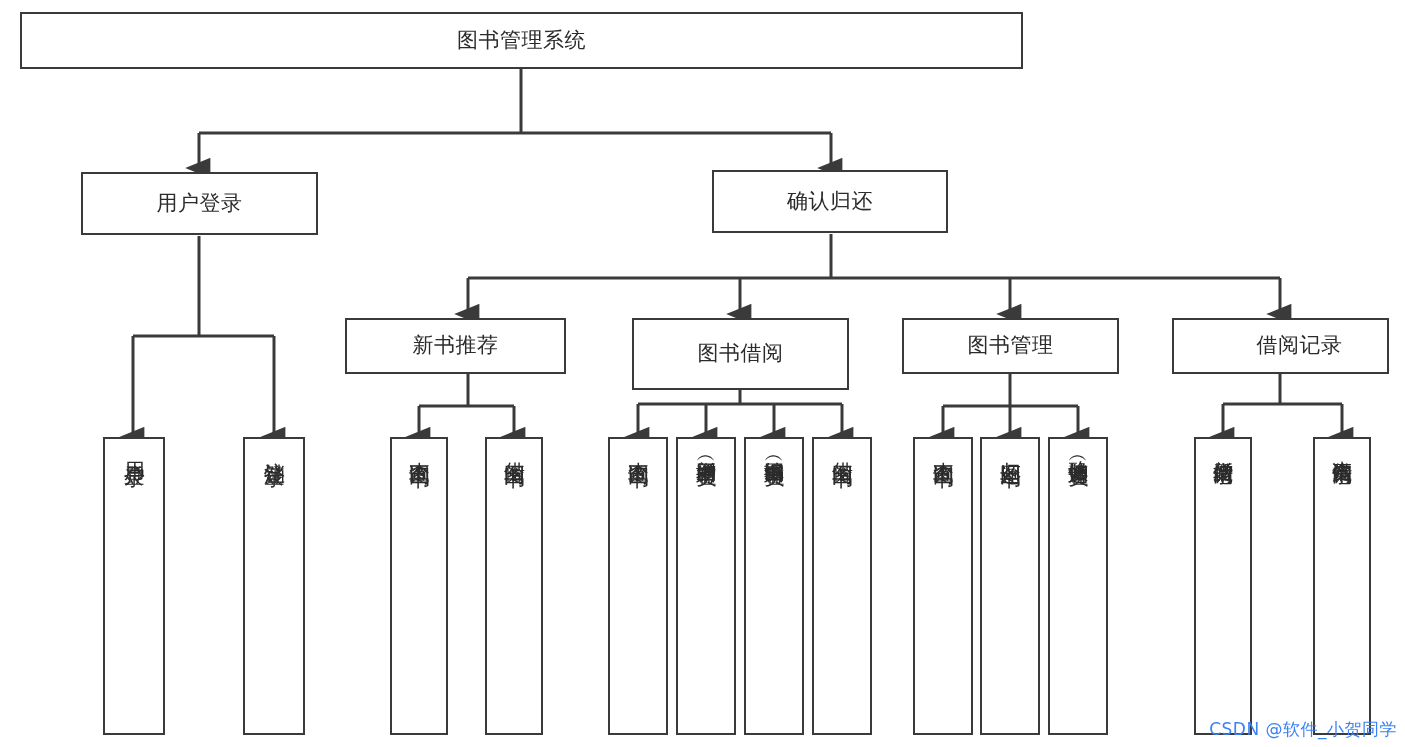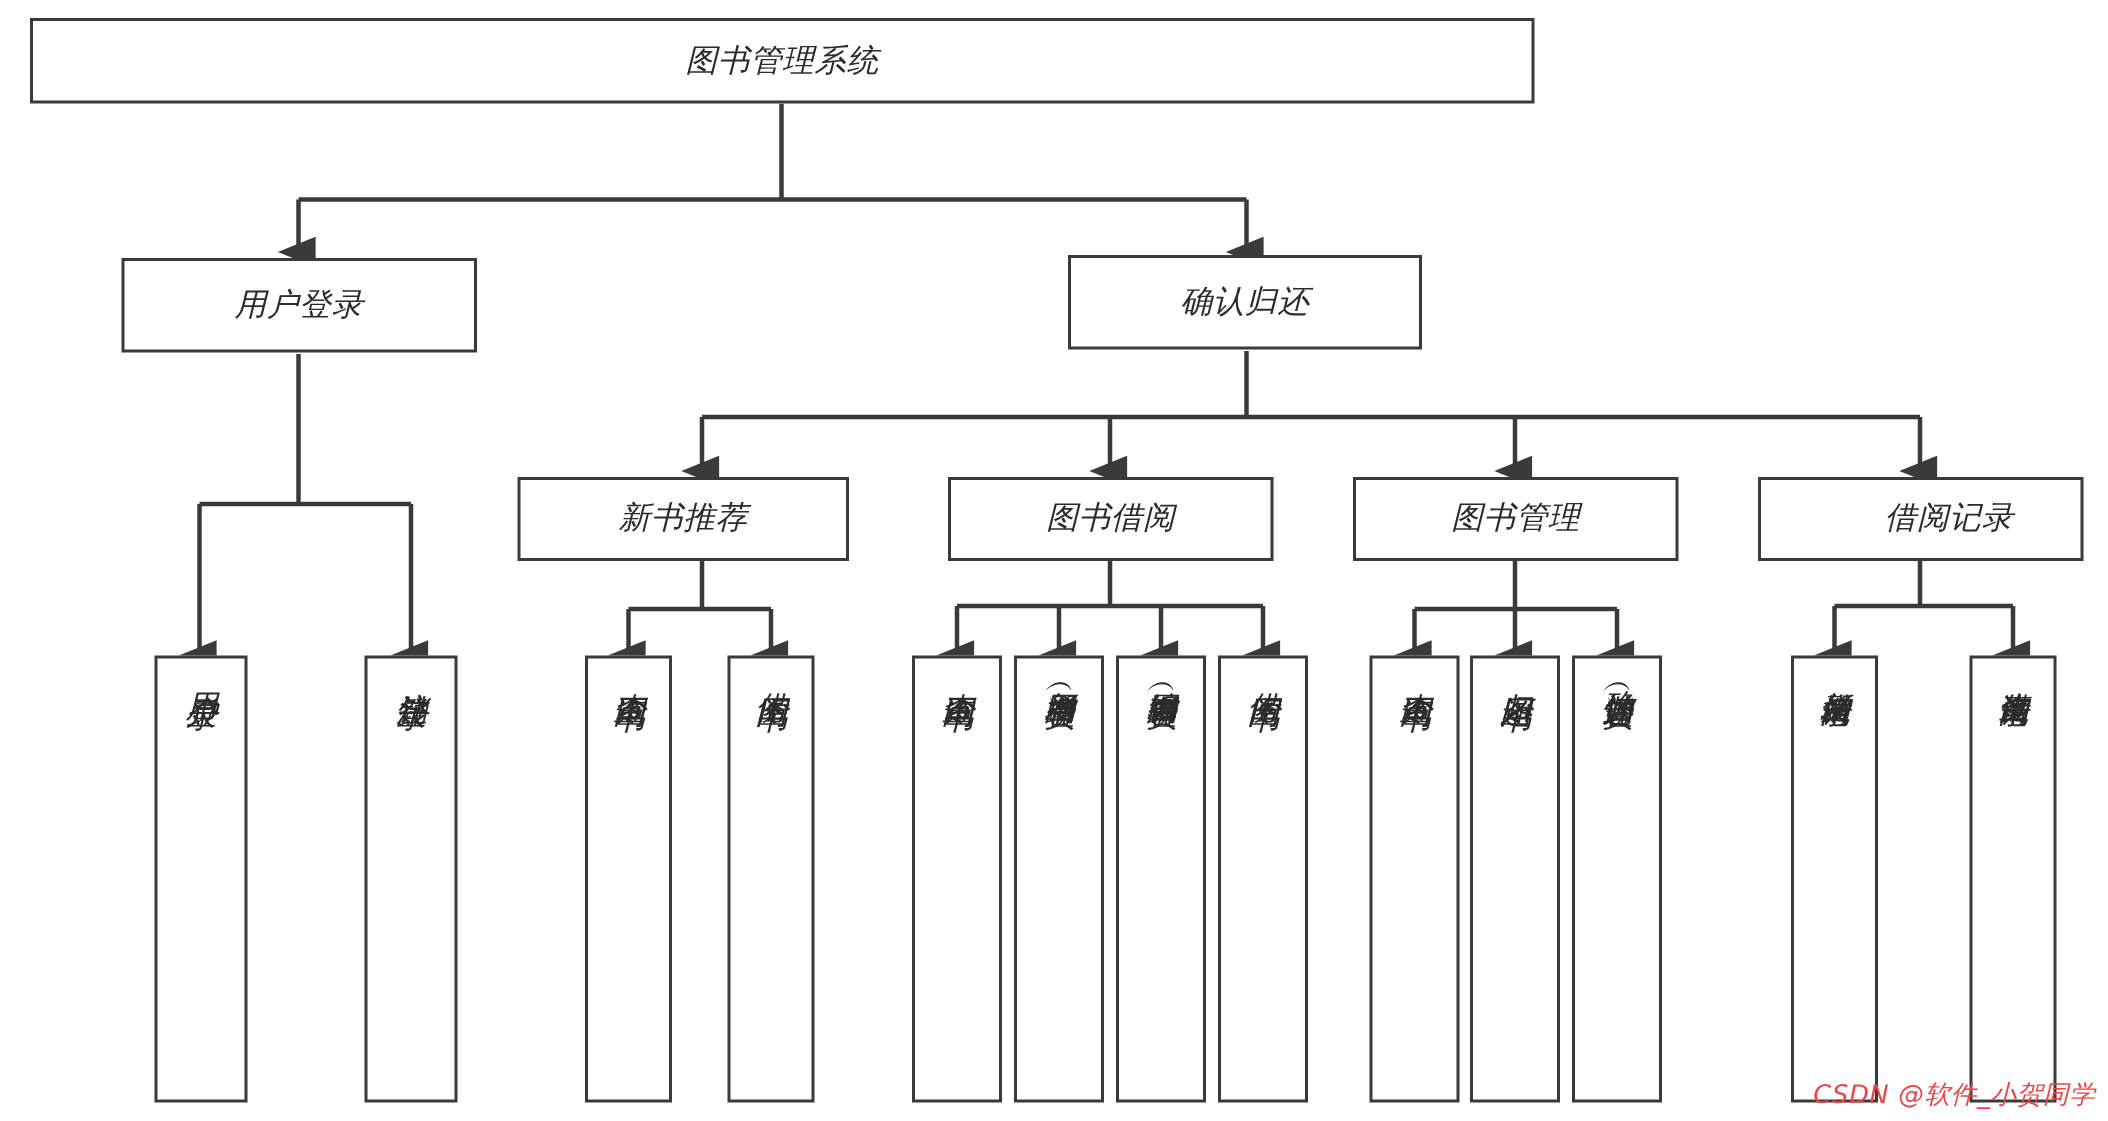--- a/index.html
+++ b/index.html
@@ -27,21 +27,20 @@
   }
   .node {
     position: absolute;
     box-sizing: border-box;
     border: 2.5px solid #3a3a3a;
     background: #ffffff;
     display: flex;
     align-items: center;
     justify-content: center;
     color: #2b2b2b;
-    font-style: italic;
   }
   .node-h {
     font-size: 21px;
     letter-spacing: 0.5px;
     line-height: 1.2;
   }
   .node-v {
     align-items: flex-start;
     justify-content: center;
     padding-top: 6px;
@@ -57,24 +56,23 @@
   }
   .vtext.tall {
     font-size: 20px;
     letter-spacing: 1px;
   }
   #watermark {
     position: absolute;
     right: 8px;
     bottom: 6px;
     font-size: 17px;
-    color: #ef4444;
+    color: #3b82f6;
     letter-spacing: 0.5px;
     white-space: nowrap;
-    font-style: italic;
   }
 </style>
 </head>
 <body>
 
 <div id="canvas">
 
   <svg id="edges" viewBox="0 0 1405 747" xmlns="http://www.w3.org/2000/svg">
     <defs>
       <marker id="arrow" markerWidth="10" markerHeight="10" refX="3.4" refY="5" orient="auto" markerUnits="strokeWidth">
@@ -134,21 +132,21 @@
   </div>
 
   <div class="node node-h" style="left:712px; top:170px; width:236px; height:63px;">
     <span>确认归还</span>
   </div>
 
   <div class="node node-h" style="left:345px; top:318px; width:221px; height:56px;">
     <span>新书推荐</span>
   </div>
 
-  <div class="node node-h" style="left:632px; top:318px; width:217px; height:56px;text-align:right;">
+  <div class="node node-h" style="left:632px; top:318px; width:217px; height:72px;text-align:right;">
     <span>图书借阅</span>
   </div>
 
   <div class="node node-h" style="left:902px; top:318px; width:217px; height:56px;">
     <span>图书管理</span>
   </div>
 
   <div class="node node-h" style="left:1172px; top:318px; width:217px; height:56px;padding-left:38px;">
     <span>借阅记录</span>
   </div>

